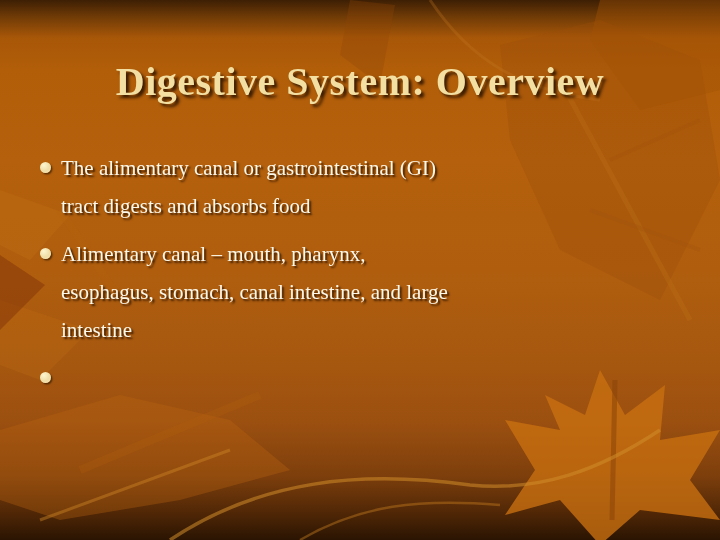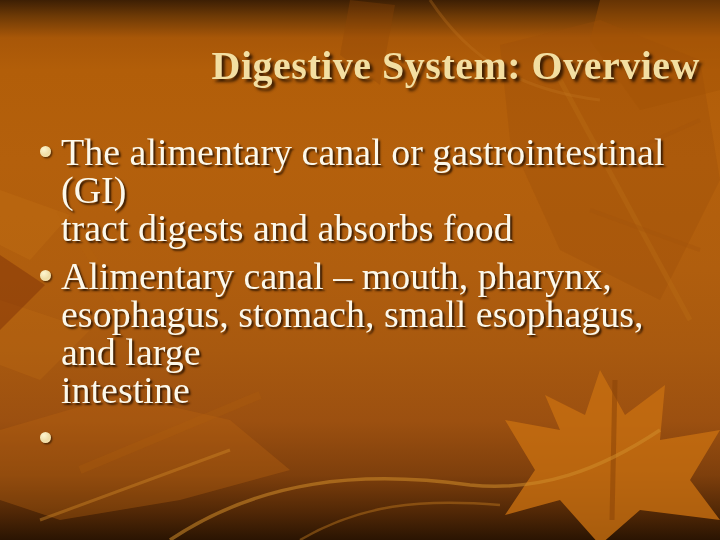--- a/index.html
+++ b/index.html
@@ -28,23 +28,23 @@
       #7e3f0c 88%,
       #502706 95%,
       var(--background-bottom) 100%);
   }
   .leaves{
     position:absolute;left:0;top:0;width:720px;height:540px;
     pointer-events:none;
   }
   .title{
     position:relative;
-    margin:0;
+    margin:16px;
     padding:42px 20px 0 20px;
-    text-align:right;
+    text-align:center;
     font-size:40px;
     font-weight:bold;
     letter-spacing:.5px;
     color:var(--title-color);
     text-shadow:3px 3px 3px rgba(40,18,0,.85);
     z-index:2;
   }
   .bullets{
     position:relative;
     list-style:none;
@@ -60,21 +60,21 @@
   }
   .dot{
     flex:none;
     width:11px;height:11px;
     margin-top:13px;
     border-radius:50%;
     background:radial-gradient(circle at 35% 30%, #fdf6d0 0%, #efdda6 55%, var(--bullet-color) 100%);
     box-shadow:1.5px 1.5px 1.5px rgba(50,24,0,.65);
   }
   .bullet-text{
-    font-size:38px;
+    font-size:21px;
     line-height:38px;
     color:var(--body-color);
     text-shadow:2px 2px 2px rgba(44,20,0,.9);
     white-space:pre-line;
   }
 </style>
 </head>
 <body>
 
 <div class="slide">
@@ -110,21 +110,21 @@
 
   <ul class="bullets">
     <li class="bullet-item">
       <span class="dot"></span>
       <span class="bullet-text">The alimentary canal or gastrointestinal (GI)
 tract digests and absorbs food</span>
     </li>
     <li class="bullet-item">
       <span class="dot"></span>
       <span class="bullet-text">Alimentary canal – mouth, pharynx,
-esophagus, stomach, small esophagus, and large
+esophagus, stomach, canal intestine, and large
 intestine</span>
     </li>
     <li class="bullet-item">
       <span class="dot"></span>
     </li>
   </ul>
 
 </div>
 
 </body></html>

